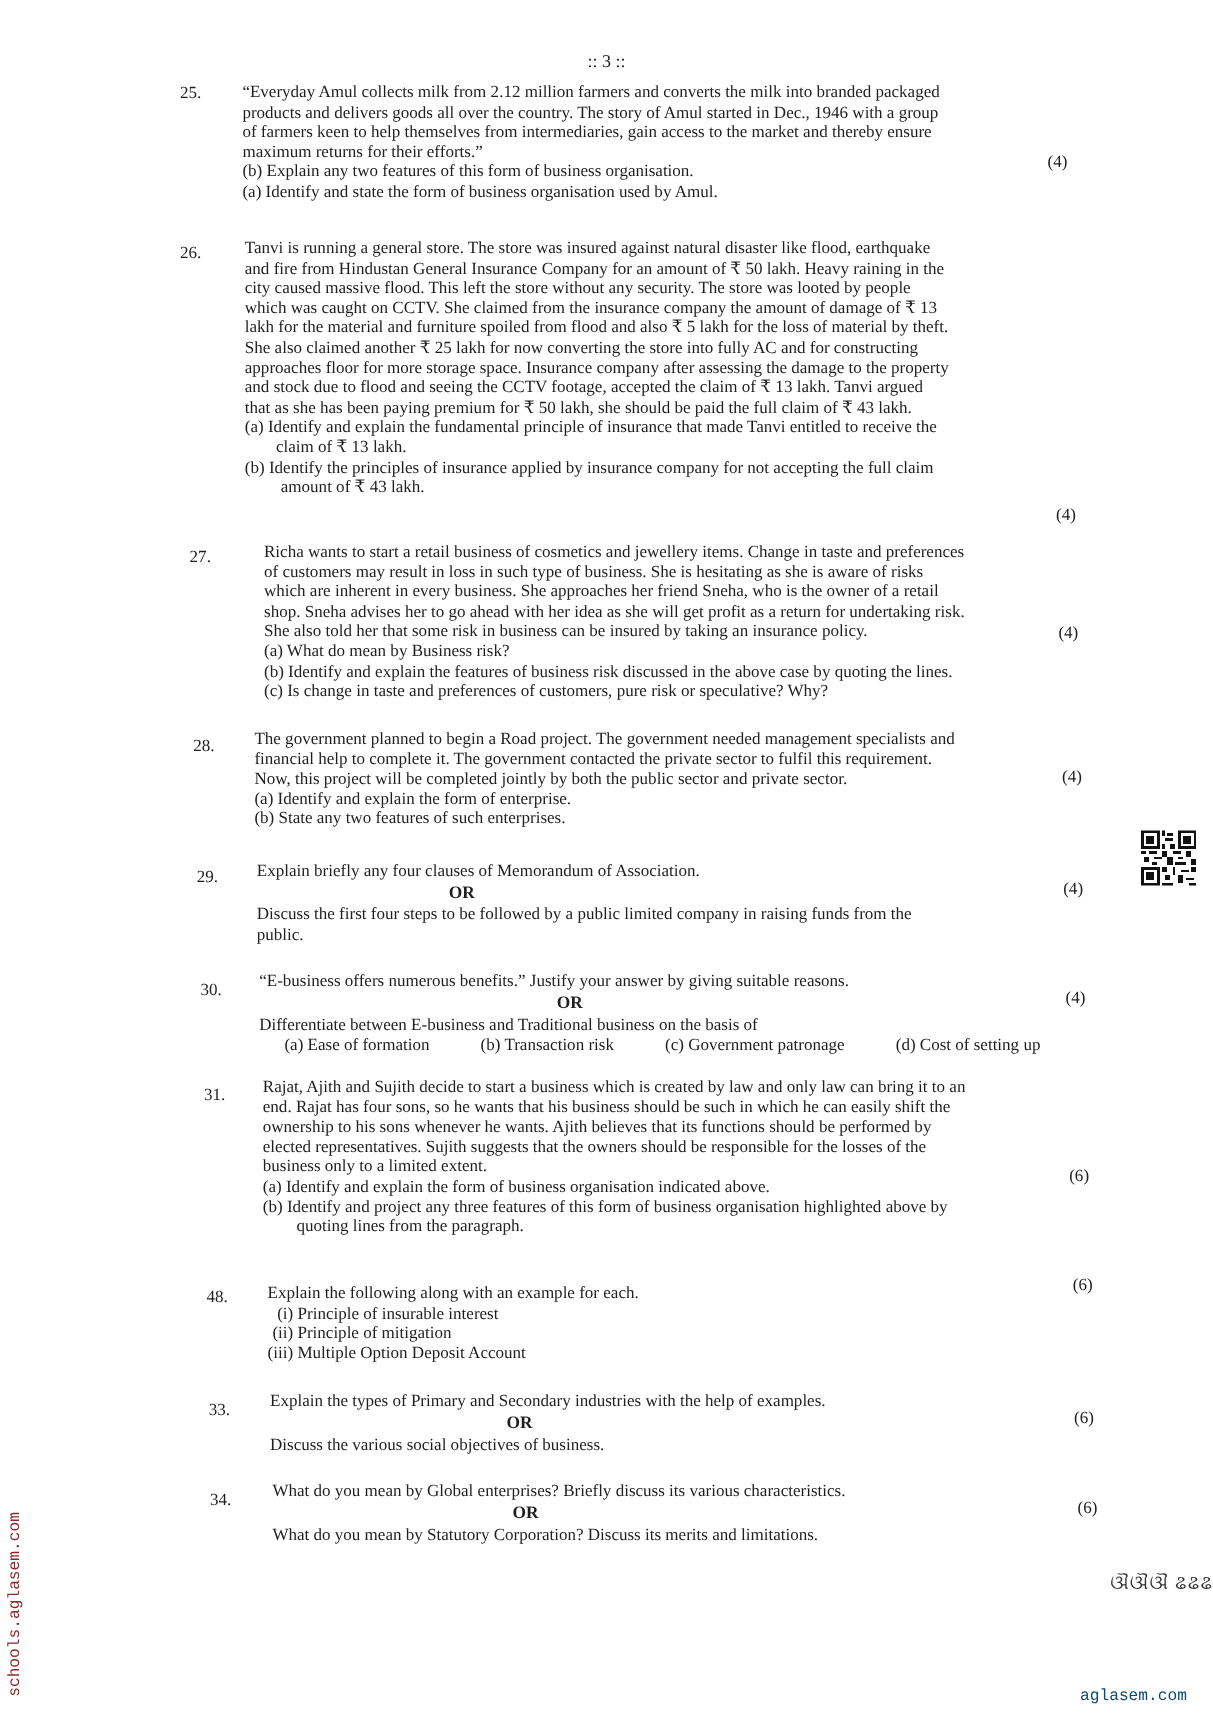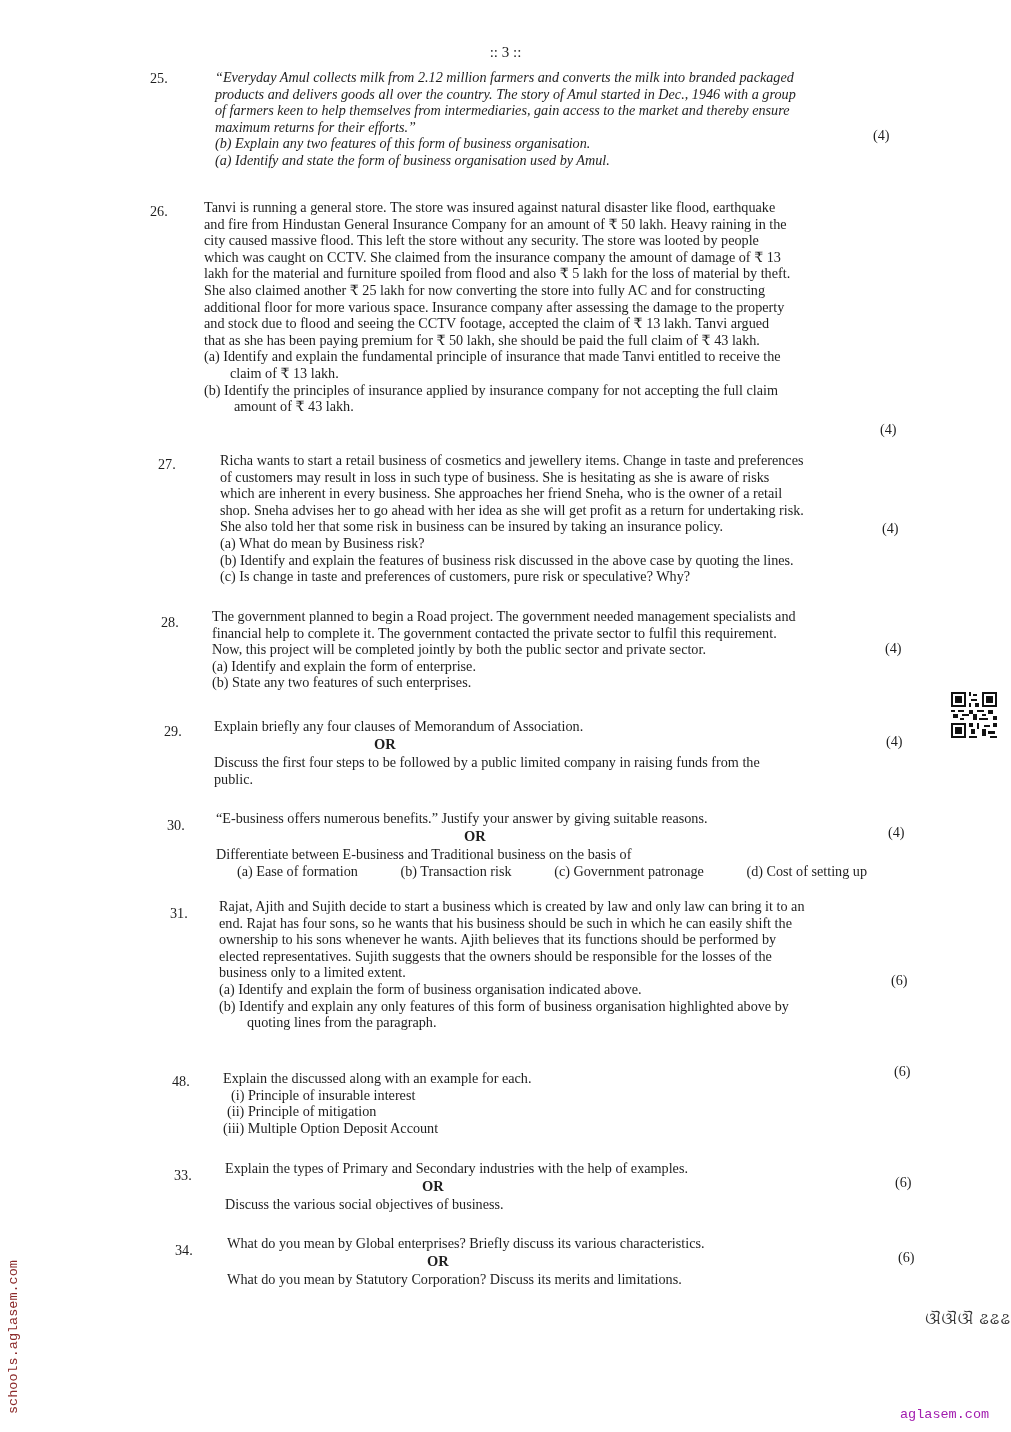--- a/index.html
+++ b/index.html
@@ -14,52 +14,52 @@
   .qbody p { margin: 0; }
   .marks { position: absolute; font-size: 14.2px; }
   .or { font-weight: bold; font-size: 14.5px; }
   .indent { padding-left: 22px; }
   .opts span { margin-right: 18px; margin-left: 21px; }
   .footer-mark { position: absolute; top: 1310px; left: 0; width: 1011px; text-align: right; font-size: 16px; letter-spacing: 1px; color: #333; }
   .qr { position: absolute; left: 950px; top: 692px; width: 48px; height: 46px; }
   .wm-side { position: absolute; left: 6px; top: 1414px; transform-origin: 0 0; transform: rotate(-90deg);
     font-family: "Liberation Mono", "DejaVu Sans Mono", monospace; font-size: 13.5px; color: #8b2a2a; white-space: nowrap; }
   .wm-br { position: absolute; left: 900px; top: 1407px; font-family: "Liberation Mono", "DejaVu Sans Mono", monospace;
-    font-size: 13.5px; color: #a21caf; }
+    font-size: 13.5px; color: #0c4a6e; }
 </style>
 </head>
 <body>
 
 <div>
 
   <div class="page-num">:: 3 ::</div>
 
   <div class="q" style="top:70px;">
     <span class="qn" style="left:150px;">25.</span>
-    <div class="qbody" style="left:215px; width:690px; top:-1px;font-style:italic;">
+    <div class="qbody" style="left:202px; width:690px; top:-1px;">
       <p>“Everyday Amul collects milk from 2.12 million farmers and converts the milk into branded packaged</p>
       <p>products and delivers goods all over the country. The story of Amul started in Dec., 1946 with a group</p>
       <p>of farmers keen to help themselves from intermediaries, gain access to the market and thereby ensure</p>
       <p>maximum returns for their efforts.”</p>
       <p>(b) Explain any two features of this form of business organisation.</p>
       <p>(a) Identify and state the form of business organisation used by Amul.</p>
     </div>
     <span class="marks" style="left:873px; top:57px;">(4)</span>
   </div>
 
   <div class="q" style="top:203px;">
     <span class="qn" style="left:150px;">26.</span>
     <div class="qbody" style="left:204px; width:696px; top:-4px;">
       <p>Tanvi is running a general store. The store was insured against natural disaster like flood, earthquake</p>
       <p>and fire from Hindustan General Insurance Company for an amount of ₹ 50 lakh. Heavy raining in the</p>
       <p>city caused massive flood. This left the store without any security. The store was looted by people</p>
       <p>which was caught on CCTV. She claimed from the insurance company the amount of damage of ₹ 13</p>
       <p>lakh for the material and furniture spoiled from flood and also ₹ 5 lakh for the loss of material by theft.</p>
       <p>She also claimed another ₹ 25 lakh for now converting the store into fully AC and for constructing</p>
-      <p>additional floor for more various space. Insurance company after assessing the damage to the property</p>
+      <p>approaches floor for more storage space. Insurance company after assessing the damage to the property</p>
       <p>and stock due to flood and seeing the CCTV footage, accepted the claim of ₹ 13 lakh. Tanvi argued</p>
       <p>that as she has been paying premium for ₹ 50 lakh, she should be paid the full claim of ₹ 43 lakh.</p>
       <p>(a) Identify and explain the fundamental principle of insurance that made Tanvi entitled to receive the</p>
       <p class="indent" style="padding-left:26px;">claim of ₹ 13 lakh.</p>
       <p>(b) Identify the principles of insurance applied by insurance company for not accepting the full claim</p>
       <p class="indent" style="padding-left:30px;">amount of ₹ 43 lakh.</p>
     </div>
     <span class="marks" style="left:880px; top:218px;">(4)</span>
   </div>
 
@@ -119,30 +119,30 @@
 
   <div class="q" style="top:905px;">
     <span class="qn" style="left:170px;">31.</span>
     <div class="qbody" style="left:219px; width:700px; top:-7px;">
       <p>Rajat, Ajith and Sujith decide to start a business which is created by law and only law can bring it to an</p>
       <p>end. Rajat has four sons, so he wants that his business should be such in which he can easily shift the</p>
       <p>ownership to his sons whenever he wants. Ajith believes that its functions should be performed by</p>
       <p>elected representatives. Sujith suggests that the owners should be responsible for the losses of the</p>
       <p>business only to a limited extent.</p>
       <p>(a) Identify and explain the form of business organisation indicated above.</p>
-      <p>(b) Identify and explain any only features of this form of business organisation highlighted above by</p>
+      <p>(b) Identify and project any three features of this form of business organisation highlighted above by</p>
       <p style="padding-left:28px;">quoting lines from the paragraph.</p>
     </div>
     <span class="marks" style="left:891px; top:67px;">(6)</span>
   </div>
 
   <div class="q" style="top:1073px;">
     <span class="qn" style="left:172px;">48.</span>
     <div class="qbody" style="left:223px; width:680px; top:-3px;">
-      <p>Explain the discussed along with an example for each.</p>
+      <p>Explain the following along with an example for each.</p>
       <p style="padding-left:8px;">(i) Principle of insurable interest</p>
       <p style="padding-left:4px;">(ii) Principle of mitigation</p>
       <p>(iii) Multiple Option Deposit Account</p>
     </div>
     <span class="marks" style="left:894px; top:-10px;">(6)</span>
   </div>
 
   <div class="q" style="top:1167px;">
     <span class="qn" style="left:174px;">33.</span>
     <div class="qbody" style="left:225px; width:680px; top:-7px;">

